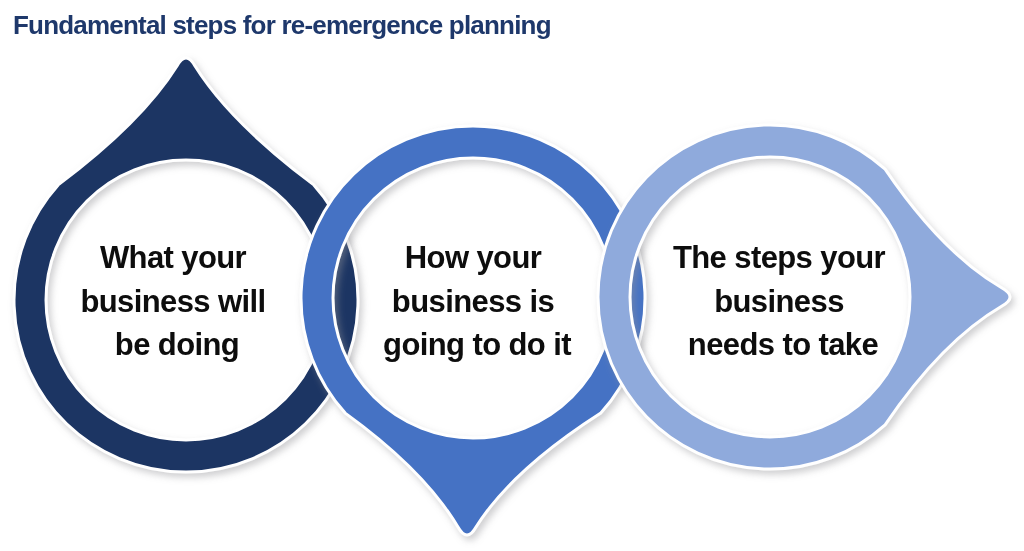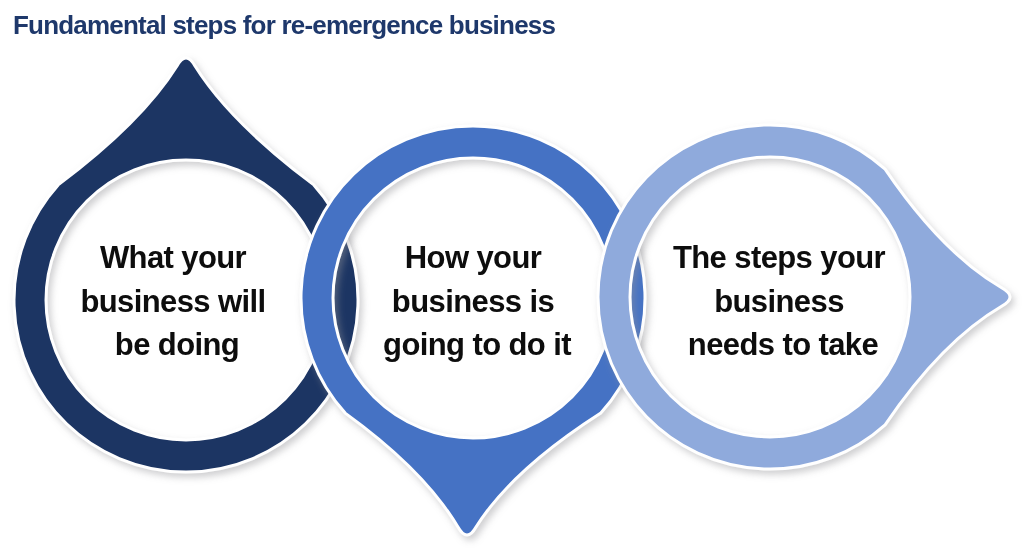--- a/index.html
+++ b/index.html
@@ -44,21 +44,21 @@
     fill: #0d0d0d;
     text-anchor: middle;
     letter-spacing: -0.6px;
   }
 </style>
 </head>
 <body>
 
 <div class="slide">
 
-  <div class="title">Fundamental steps for re-emergence business</div>
+  <div class="title">Fundamental steps for re-emergence planning</div>
 
   <svg class="diagram" viewBox="0 0 1024 551">
     <defs>
       <filter id="pinShadow" x="-15%" y="-15%" width="135%" height="135%">
         <feOffset in="SourceAlpha" dx="3" dy="4" result="off"></feOffset>
         <feGaussianBlur in="off" stdDeviation="3.5" result="blur"></feGaussianBlur>
         <feColorMatrix in="blur" type="matrix" values="0 0 0 0 0.30  0 0 0 0 0.30  0 0 0 0 0.32  0 0 0 0.45 0" result="shadow"></feColorMatrix>
         <feMerge>
           <feMergeNode in="shadow"></feMergeNode>
           <feMergeNode in="SourceGraphic"></feMergeNode>

